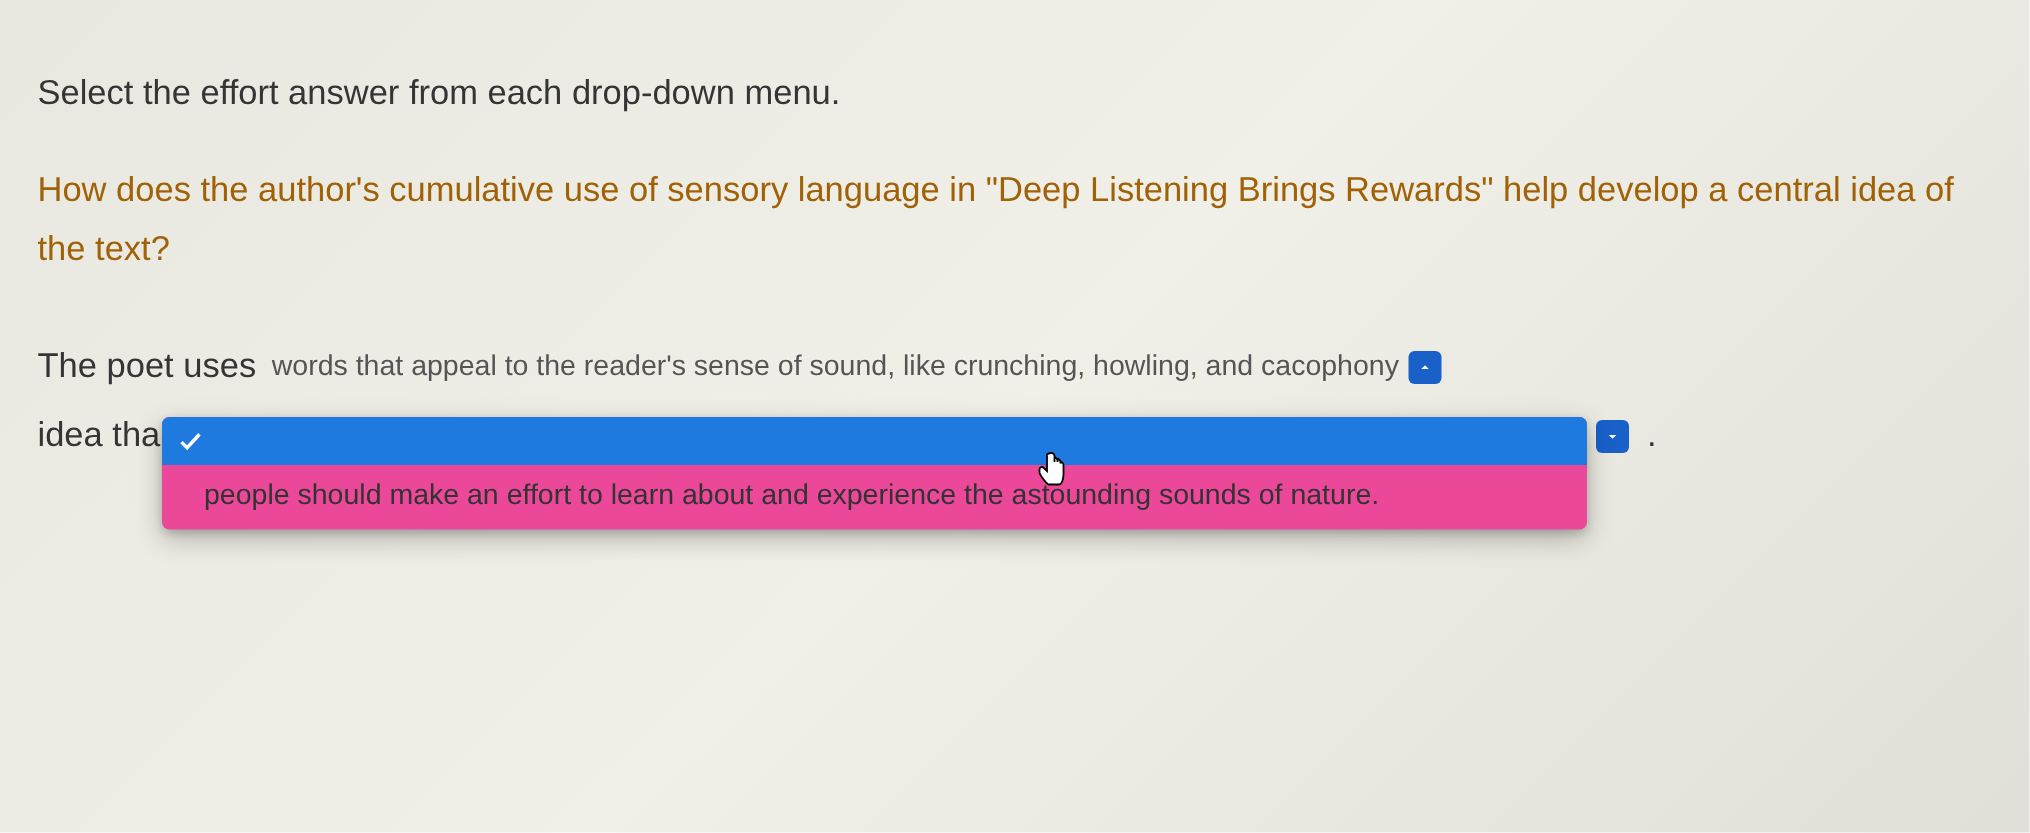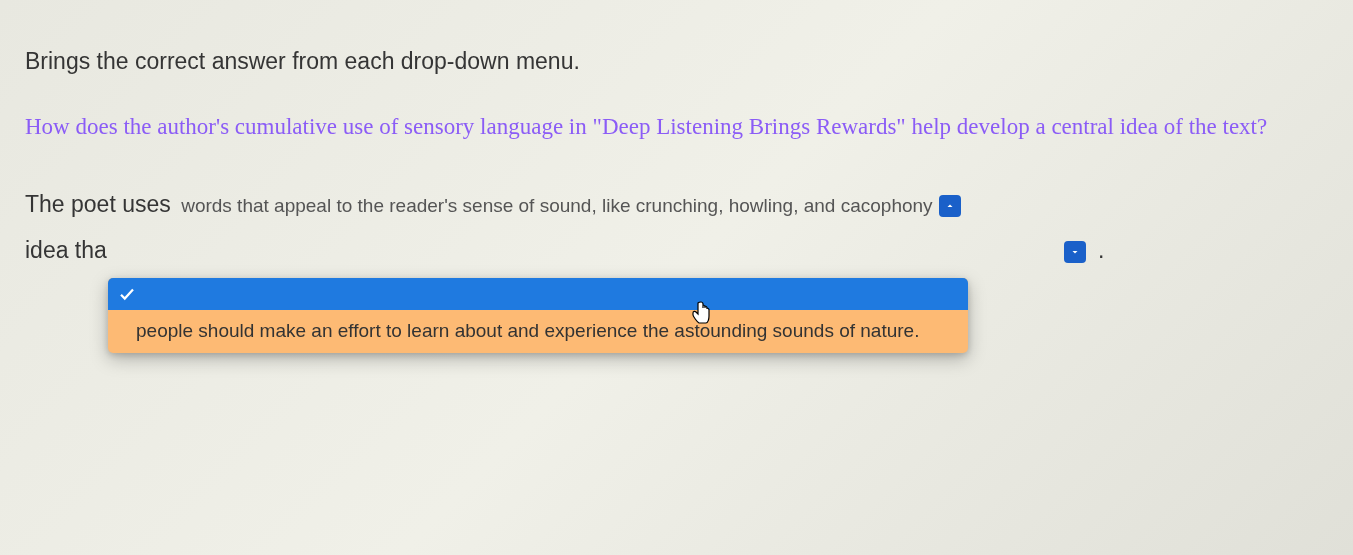--- a/index.html
+++ b/index.html
@@ -18,24 +18,23 @@
       overflow: hidden;
     }
     .instruction {
       font-size: 23px;
       color: #353535;
       margin-bottom: 32px;
       margin-top: 18px;
     }
     .question {
       font-size: 23px;
-      color: #8b5cf6;
+      color: #a16207;
       line-height: 1.7;
       margin-bottom: 35px;
-      font-family: Liberation Serif, serif;
     }
     .answer-line {
       font-size: 23px;
       color: #353535;
       line-height: 2.0;
       position: relative;
     }
     .sentence-row {
       display: block;
     }
@@ -68,22 +67,22 @@
     }
     .dd-chevron svg {
       width: 12px;
       height: 12px;
       fill: #fff;
     }
     .dropdown-open {
       position: absolute;
       left: 108px;
       top: 278px;
-      width: 860px;
-      background: #fdba74;
+      width: 950px;
+      background: #ec4899;
       border-radius: 5px;
       box-shadow: 0 6px 18px rgba(0,0,0,0.25), 0 2px 6px rgba(0,0,0,0.15);
       z-index: 10;
       overflow: hidden;
     }
     .dd-selected-row {
       background: #1f7ae0;
       height: 32px;
       display: flex;
       align-items: center;
@@ -128,21 +127,21 @@
       margin-left: 4px;
       vertical-align: middle;
     }
     .period {
       margin-left: 6px;
     }
   </style>
 </head>
 <body>
 
-<div class="instruction">Brings the correct answer from each drop-down menu.</div>
+<div class="instruction">Select the effort answer from each drop-down menu.</div>
 
 <div class="question">How does the author's cumulative use of sensory language in "Deep Listening Brings Rewards" help develop a central idea of the text?</div>
 
 <div class="answer-line">
   <span class="sentence-row">
     <span class="prefix">The poet uses</span>
     <span class="dd-collapsed">
       <span class="dd-text">words that appeal to the reader's sense of sound, like crunching, howling, and cacophony</span>
       <span class="dd-chevron">
         <svg viewBox="0 0 24 24">

